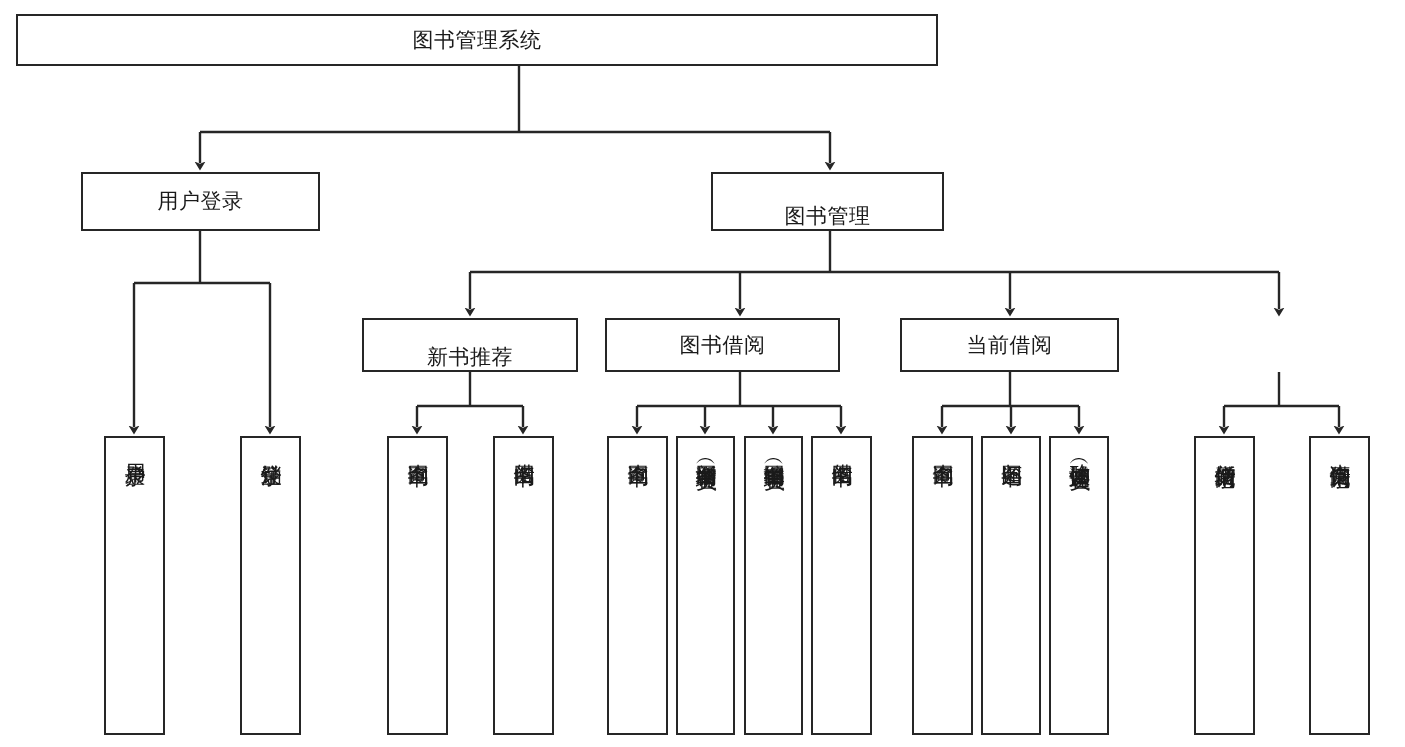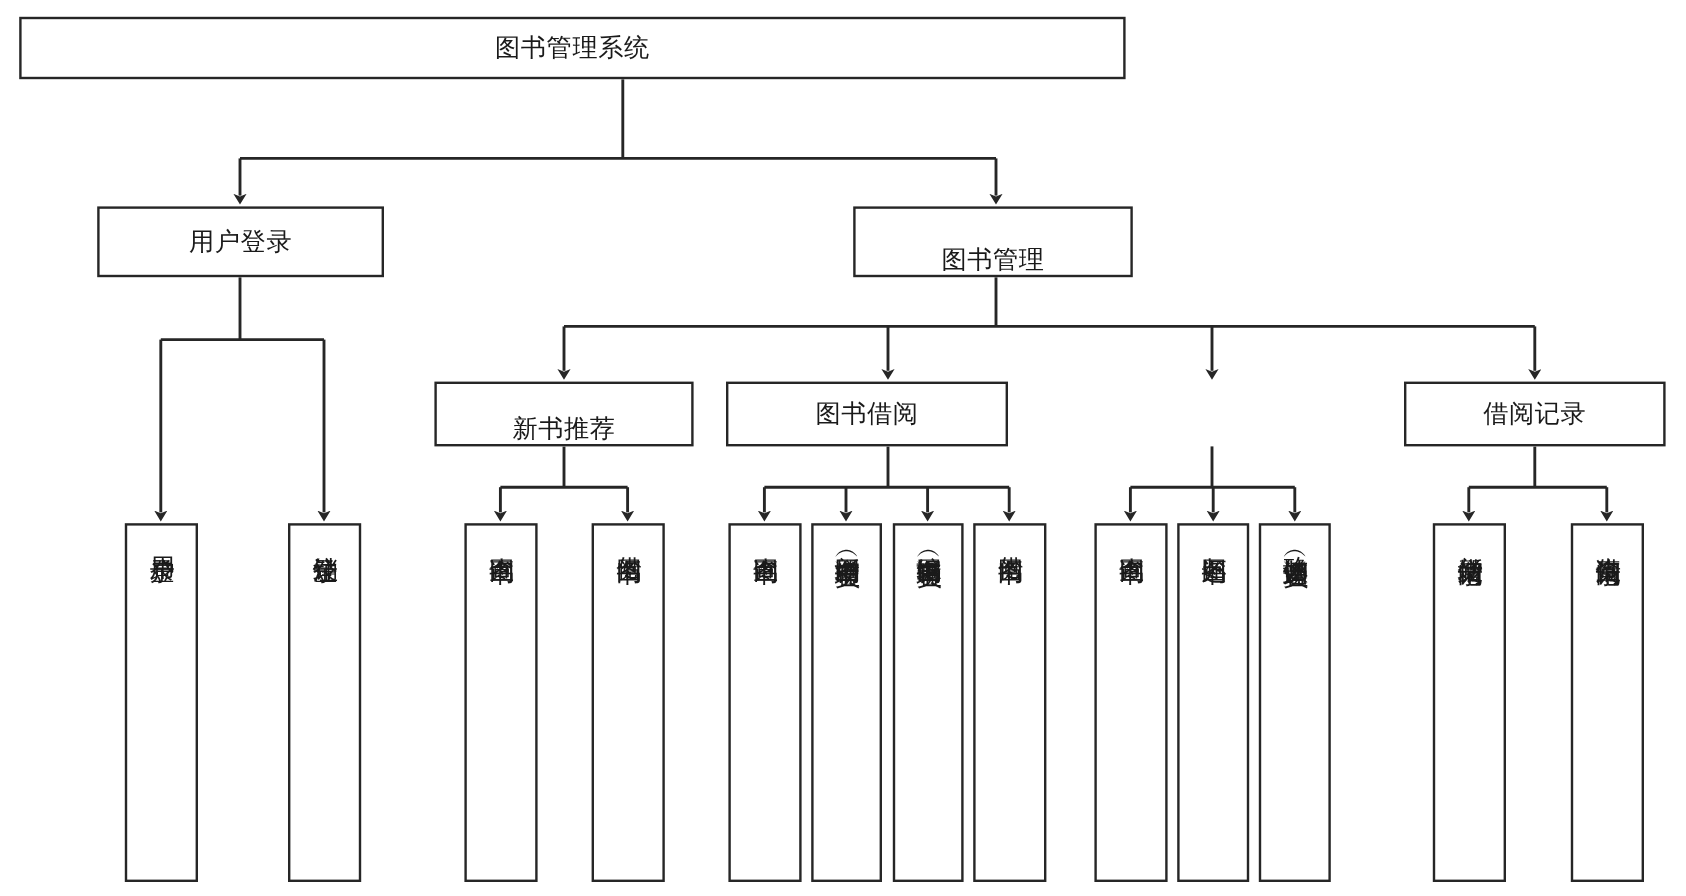--- a/index.html
+++ b/index.html
@@ -145,22 +145,22 @@
   <div class="node horizontal" style="left:711px; top:172px; width:233px; height:59px;align-items:flex-end;">
     <span class="node-label">图书管理</span>
   </div>
 
   <div class="node horizontal" style="left:362px; top:318px; width:216px; height:54px;align-items:flex-end;">
     <span class="node-label">新书推荐</span>
   </div>
   <div class="node horizontal" style="left:605px; top:318px; width:235px; height:54px;">
     <span class="node-label">图书借阅</span>
   </div>
-  <div class="node horizontal" style="left:1170px; top:318px; width:218px; height:54px;">
-    <span class="node-label">借阅记录</span>
+  <div class="node horizontal" style="left:900px; top:318px; width:219px; height:54px;">
+    <span class="node-label">当前借阅</span>
   </div>
 
   <div class="node vertical" style="left:104px; top:436px; width:61px; height:299px;">
     <span class="node-label">用户登录</span>
   </div>
   <div class="node vertical" style="left:240px; top:436px; width:61px; height:299px;">
     <span class="node-label">注销登录</span>
   </div>
 
   <div class="node vertical" style="left:387px; top:436px; width:61px; height:299px;">

